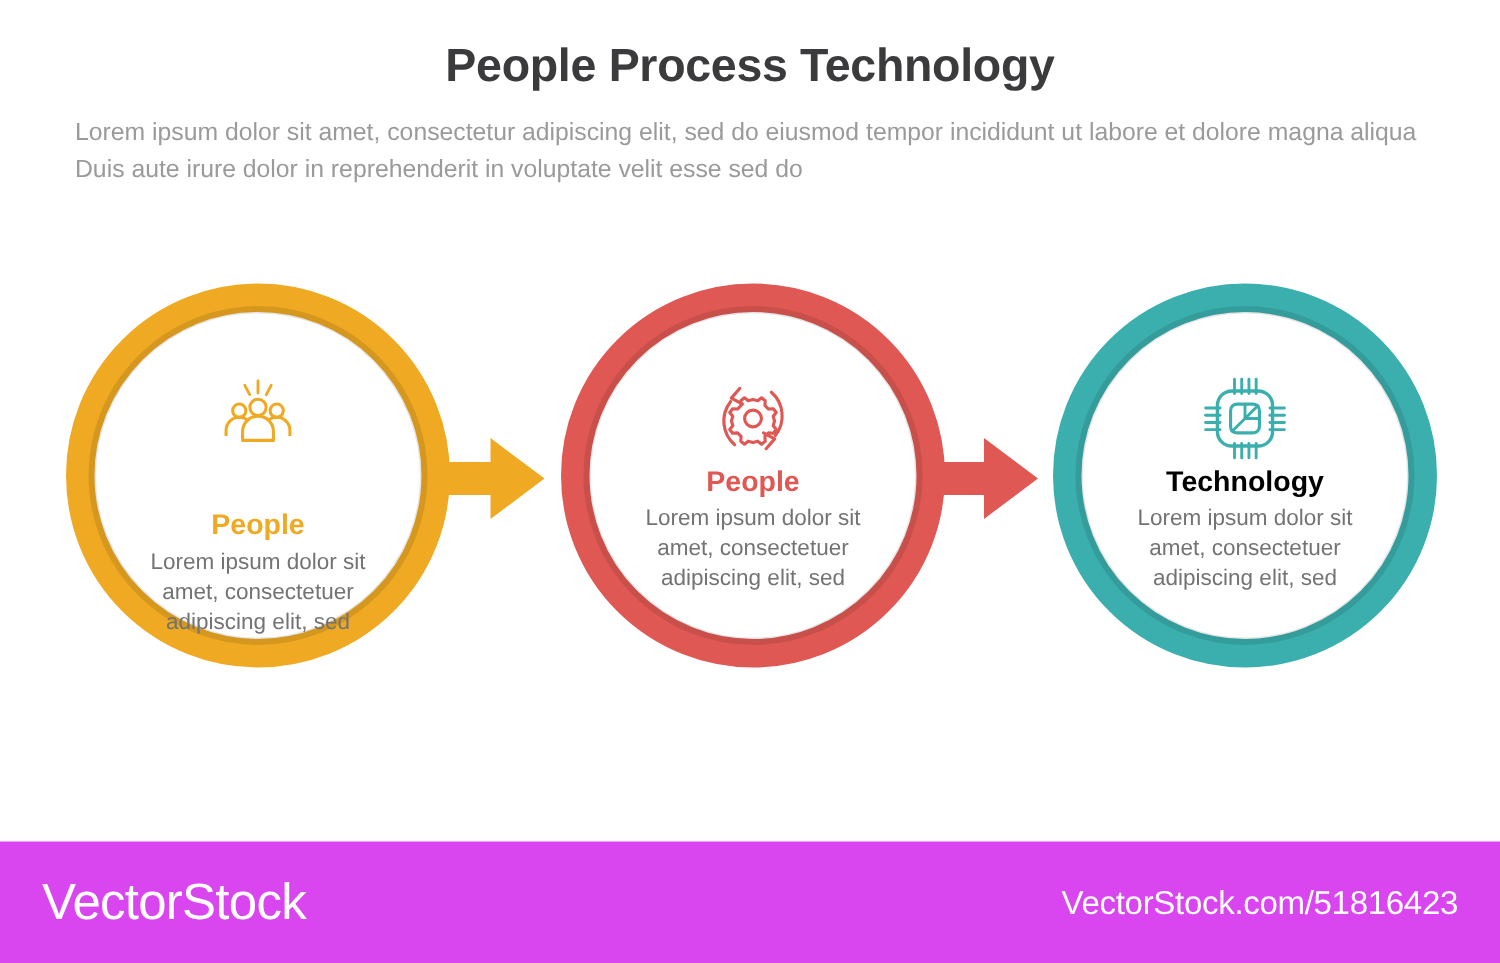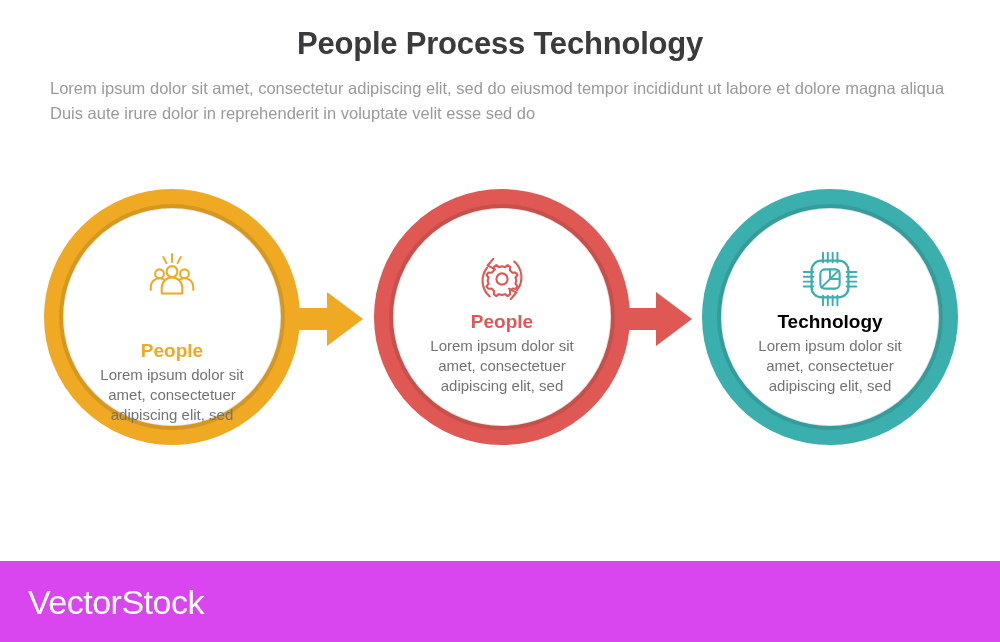--- a/index.html
+++ b/index.html
@@ -267,13 +267,14 @@
         <div class="node-heading" style="color:#000000;">Technology</div>
         <div class="node-desc">Lorem ipsum dolor sit amet, consectetuer adipiscing elit, sed</div>
       </div>
     </div>
 
   </div>
 </div>
 
 <div class="footer">
   <div class="footer-logo">VectorStock</div>
+  <div class="footer-url">VectorStock.com/51816423</div>
 </div>
 
 </body></html>

